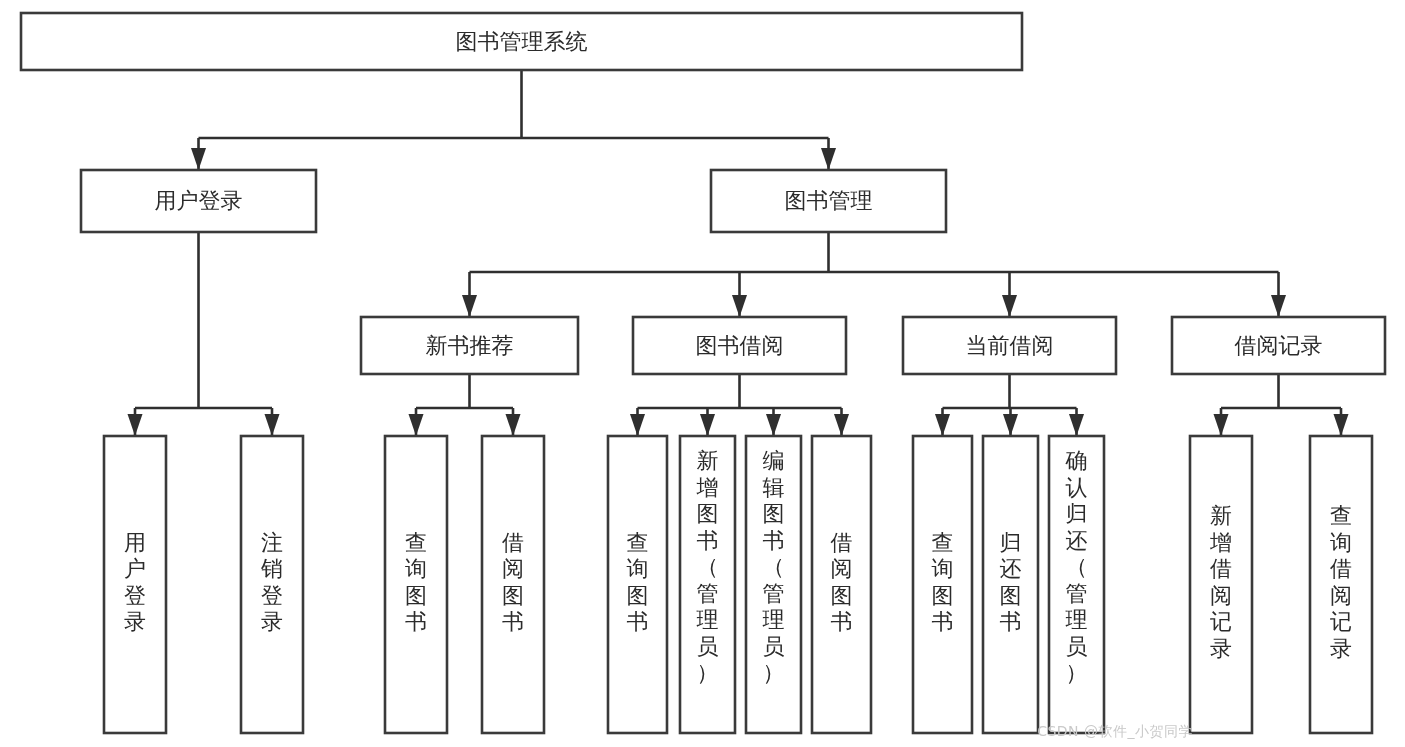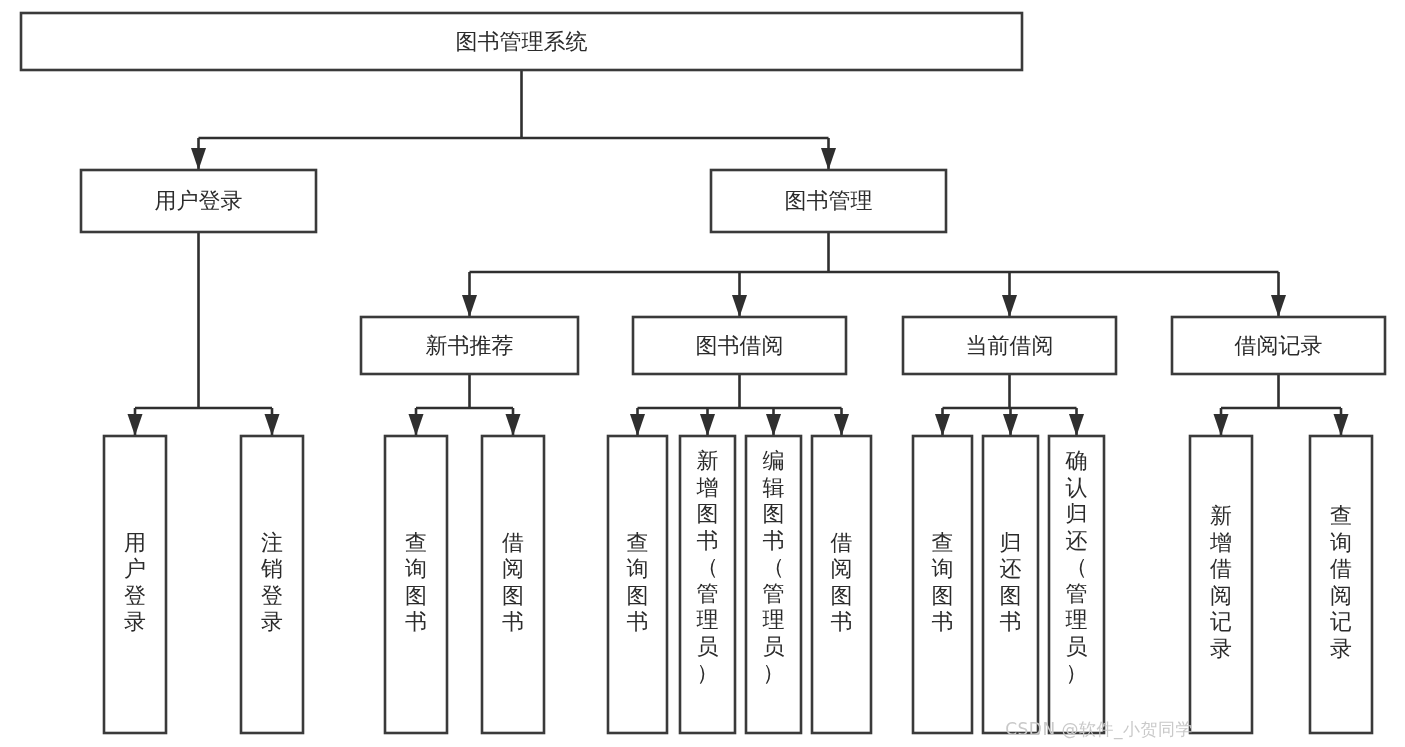--- a/index.html
+++ b/index.html
@@ -51,21 +51,21 @@
   }
   .arrow-head {
     fill: #2f2f2f;
     stroke: none;
   }
   .watermark {
     position: absolute;
     right: 8px;
     bottom: 6px;
     font-family: "DejaVu Sans", "Liberation Sans", sans-serif;
-    font-size: 17px;
+    font-size: 14px;
     color: #c9c9c9;
     white-space: nowrap;
     letter-spacing: 0.5px;
     user-select: none;
   }
 </style>
 </head>
 <body>
 
 <div id="diagram-root">

